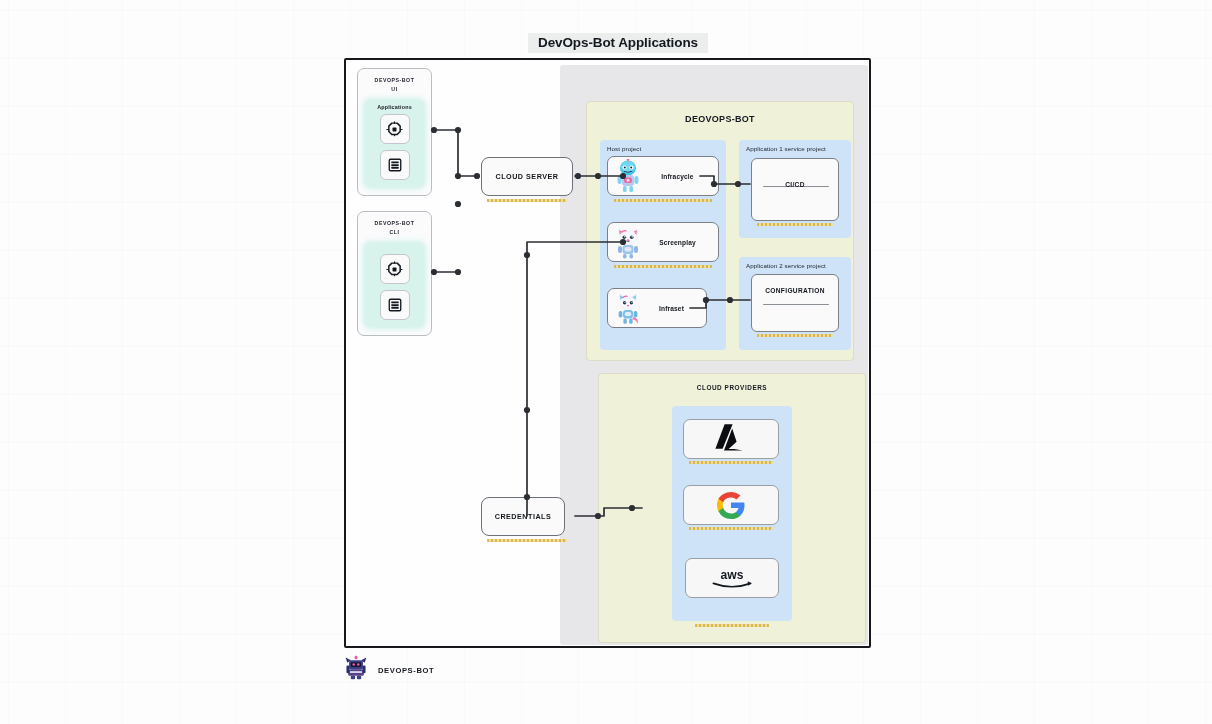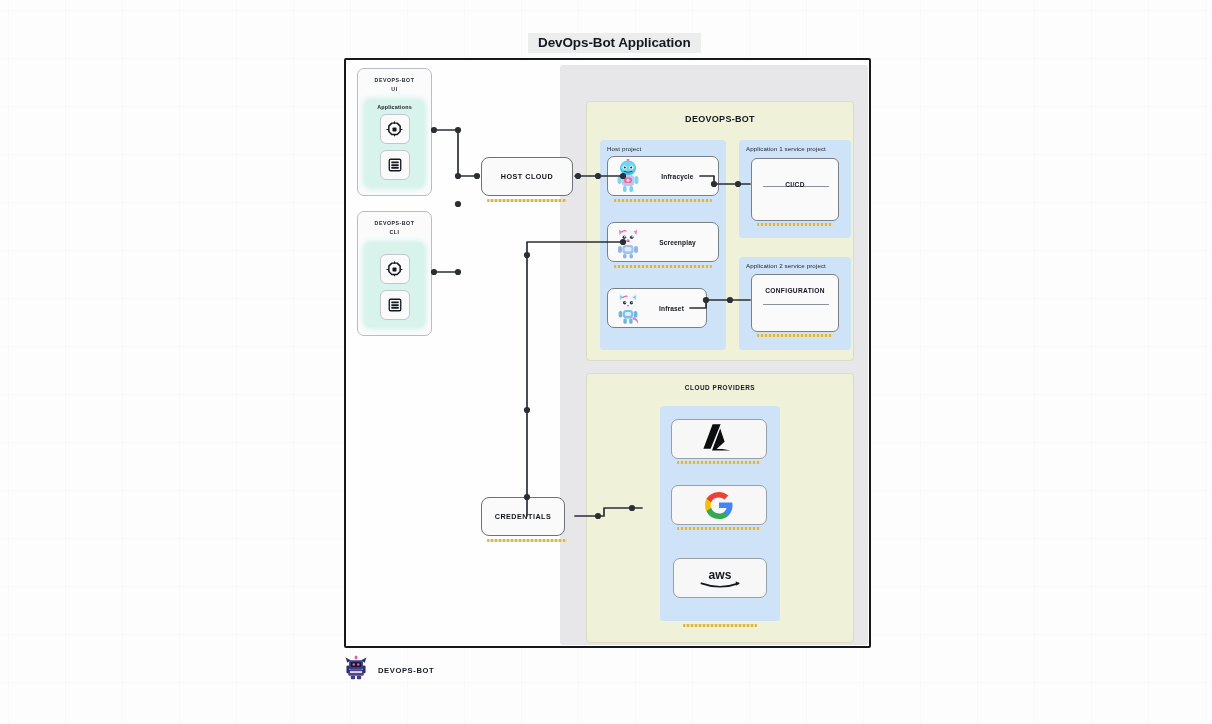--- a/index.html
+++ b/index.html
@@ -179,21 +179,21 @@
   }
   #brand .btext {
     font-size: 7.6px; font-weight: bold; letter-spacing: 0.6px; color: #14181f;
   }
 </style>
 </head>
 <body>
 
 <div id="page">
 
-  <div id="title">DevOps-Bot Application</div>
+  <div id="title">DevOps-Bot Applications</div>
 
   <div id="frame">
 
     <div id="gray-panel">
 
       <div class="region" style="left:26px; top:36px; width:268px; height:260px;">
         <div class="region-title">DEOVOPS-BOT</div>
 
         <div class="subproject" style="left:13px; top:38px; width:126px; height:210px;">
           <div class="sub-label">Host project</div>
@@ -291,21 +291,21 @@
         <div class="subproject" style="left:152px; top:155px; width:112px; height:93px;">
           <div class="sub-label">Application 2 service project</div>
         </div>
         <div class="doccard" style="left:164px; top:172px; width:88px; height:58px;">
           <div class="dtitle" style="position:absolute; left:0; top:12px; width:100%;">CONFIGURATION</div>
           <div class="doc-rule" style="left:11px; top:29px; width:66px;"></div>
         </div>
         <div class="goldbar" style="left:170px; top:232px; width:76px;"></div>
       </div>
 
-      <div class="region" style="left:26px; top:308px; width:268px; height:270px;">
+      <div class="region" style="left:38px; top:308px; width:268px; height:270px;">
         <div class="region-title small">CLOUD PROVIDERS</div>
 
         <div class="subproject" style="left:73px; top:32px; width:120px; height:215px;"></div>
 
         <div class="logocard" style="left:84px; top:45px; width:96px; height:40px;">
           <svg viewBox="0 0 40 34" width="40" height="34">
             <path d="M13.6 2.2 L4.4 26.8 L11.6 26.8 L21.6 2.2 Z" fill="#0b0d10"></path>
             <path d="M21.2 6.6 L13.0 28.6 L31.6 28.6 L23.3 27.0 L17.6 27.0 L25.6 19.8 Z" fill="#0b0d10"></path>
           </svg>
         </div>
@@ -375,21 +375,21 @@
             <rect x="3.4" y="3.4" width="17.2" height="17.2" rx="2" fill="none" stroke="#14181f" stroke-width="2"></rect>
             <rect x="6.4" y="6.6" width="11.2" height="2.7" rx="0.7" fill="#14181f"></rect>
             <rect x="6.4" y="10.7" width="11.2" height="2.7" rx="0.7" fill="#14181f"></rect>
             <rect x="6.4" y="14.8" width="11.2" height="2.7" rx="0.7" fill="#14181f"></rect>
           </svg>
         </div>
       </div>
     </div>
 
     <div class="node" style="left:135px; top:97px; width:92px; height:39px;">
-      <span>HOST CLOUD</span>
+      <span>CLOUD SERVER</span>
     </div>
     <div class="goldbar" style="left:141px; top:139px; width:80px;"></div>
 
     <div class="node" style="left:135px; top:437px; width:84px; height:39px;">
       <span>CREDENTIALS</span>
     </div>
     <div class="goldbar" style="left:141px; top:479px; width:80px;"></div>
 
     <svg id="wires">
       <g stroke="#2b2e33" stroke-width="1.7" fill="none" stroke-linecap="round" stroke-linejoin="round">

